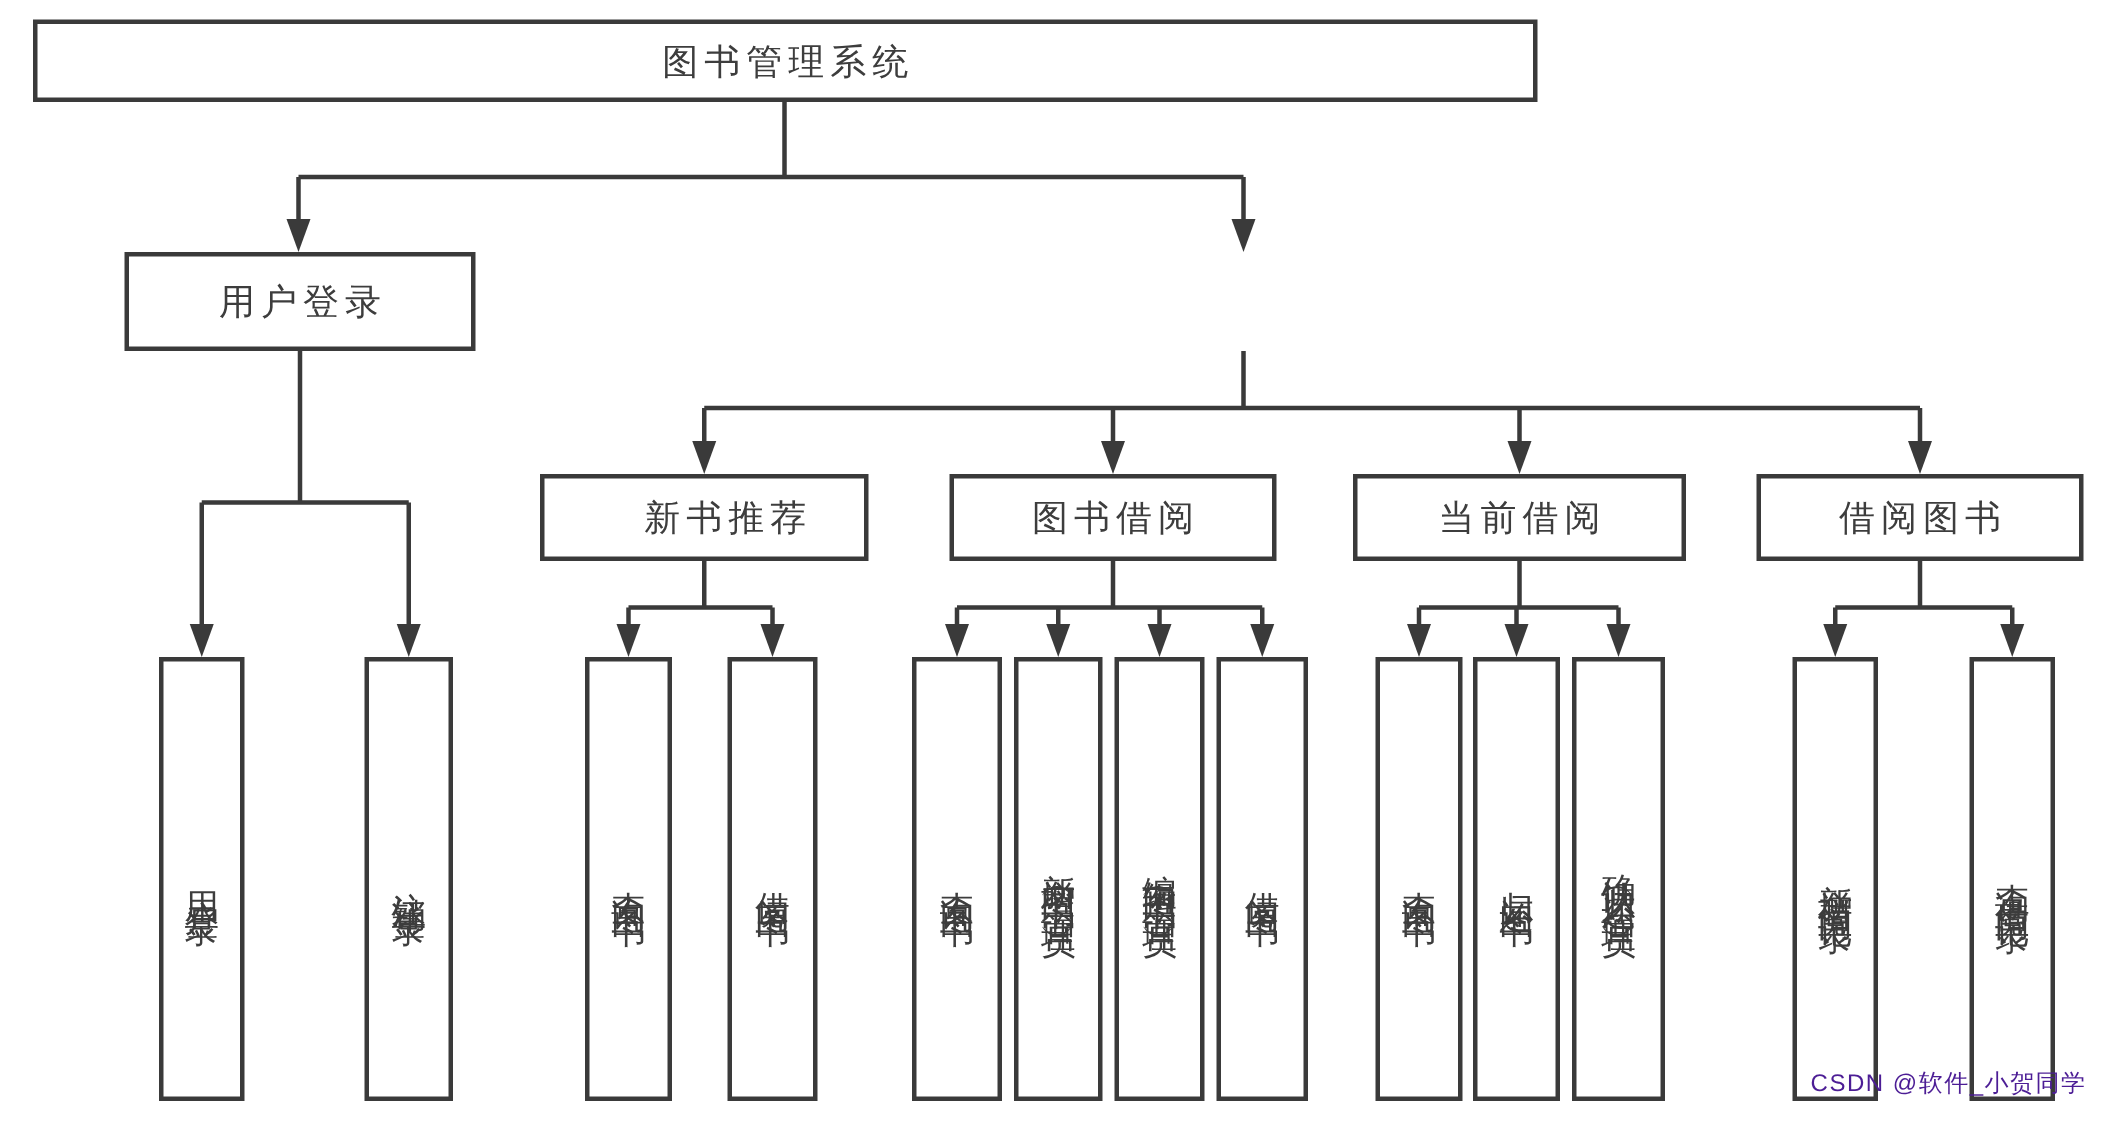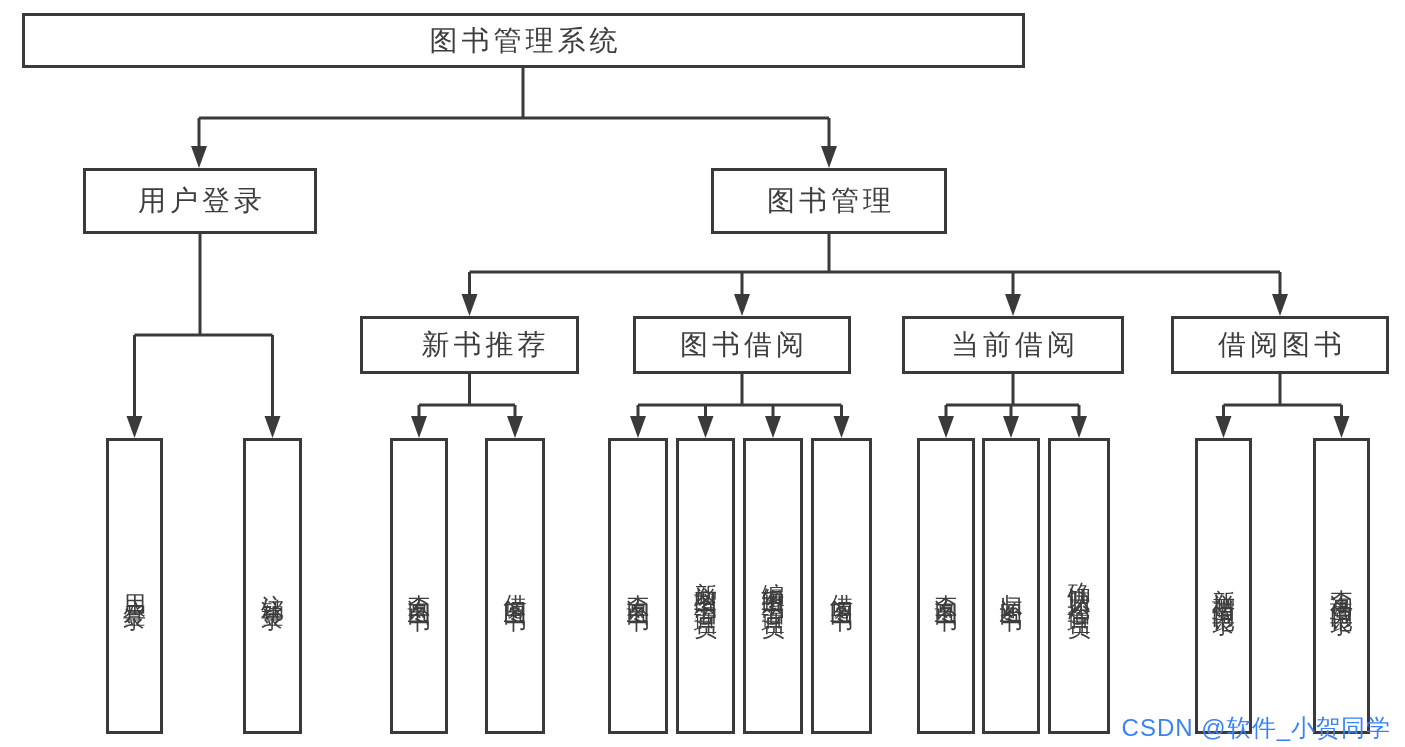--- a/index.html
+++ b/index.html
@@ -37,39 +37,39 @@
     box-sizing: border-box;
     background: #ffffff;
     border: 3px solid #3a3a3a;
     color: #3d3d3d;
     display: flex;
     align-items: center;
     justify-content: center;
     z-index: 2;
   }
   .node.h {
-    font-size: 28px;
+    font-size: 24px;
     letter-spacing: 4px;
     text-indent: 4px;
     white-space: nowrap;
   }
   .node.v {
     writing-mode: vertical-rl;
     text-orientation: mixed;
     font-size: 23px;
     letter-spacing: 5px;
     line-height: 1;
   }
   #watermark {
     position: absolute;
     right: 14px;
     top: 712px;
-    font-size: 24px;
+    font-size: 16px;
     letter-spacing: 1px;
-    color: #3b82f6;
+    color: #4c1d95;
     z-index: 5;
     white-space: nowrap;
   }
 </style>
 </head>
 <body>
 
 <div id="stage">
 
   <svg id="connectors" viewBox="0 0 1405 747" xmlns="http://www.w3.org/2000/svg">
@@ -104,21 +104,20 @@
     <path class="head" d="M1071 416 L1087 416 L1079 438 Z"></path>
 
     <path class="line" d="M1280 374 V405 M1223.5 405 H1341.5 M1223.5 405 V418 M1341.5 405 V418"></path>
     <path class="head" d="M1215.5 416 L1231.5 416 L1223.5 438 Z"></path>
     <path class="head" d="M1333.5 416 L1349.5 416 L1341.5 438 Z"></path>
   </svg>
 
   <div class="node h" style="left:22px; top:13px; width:1003px; height:55px;">图书管理系统</div>
 
   <div class="node h" style="left:83px; top:168px; width:234px; height:66px;">用户登录</div>
-  <div class="node h" style="left:711px; top:168px; width:236px; height:66px;">图书管理</div>
 
   <div class="node h" style="left:360px; top:316px; width:219px; height:58px;padding-left:28px;">新书推荐</div>
   <div class="node h" style="left:633px; top:316px; width:218px; height:58px;">图书借阅</div>
   <div class="node h" style="left:902px; top:316px; width:222px; height:58px;">当前借阅</div>
   <div class="node h" style="left:1171px; top:316px; width:218px; height:58px;">借阅图书</div>
 
   <div class="node v" style="left:106px; top:438px; width:57px; height:296px;">用户登录</div>
   <div class="node v" style="left:243px; top:438px; width:59px; height:296px;">注销登录</div>
 
   <div class="node v" style="left:390px; top:438px; width:58px; height:296px;">查询图书</div>

